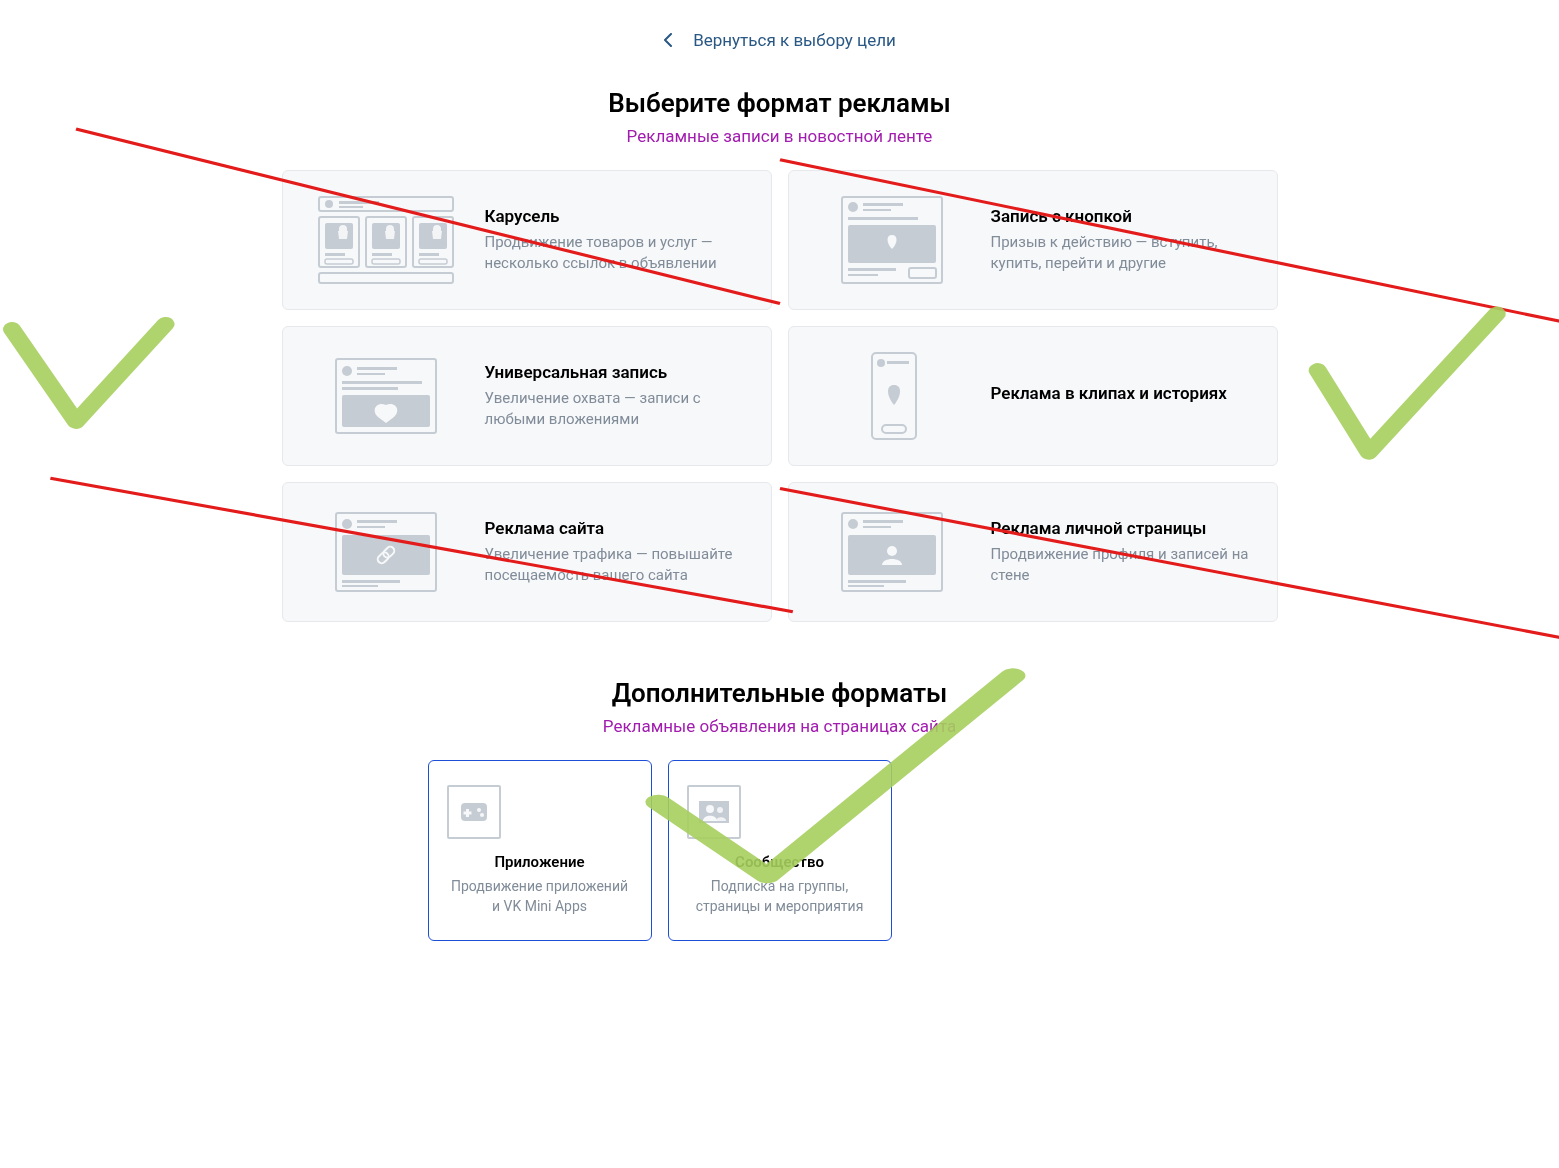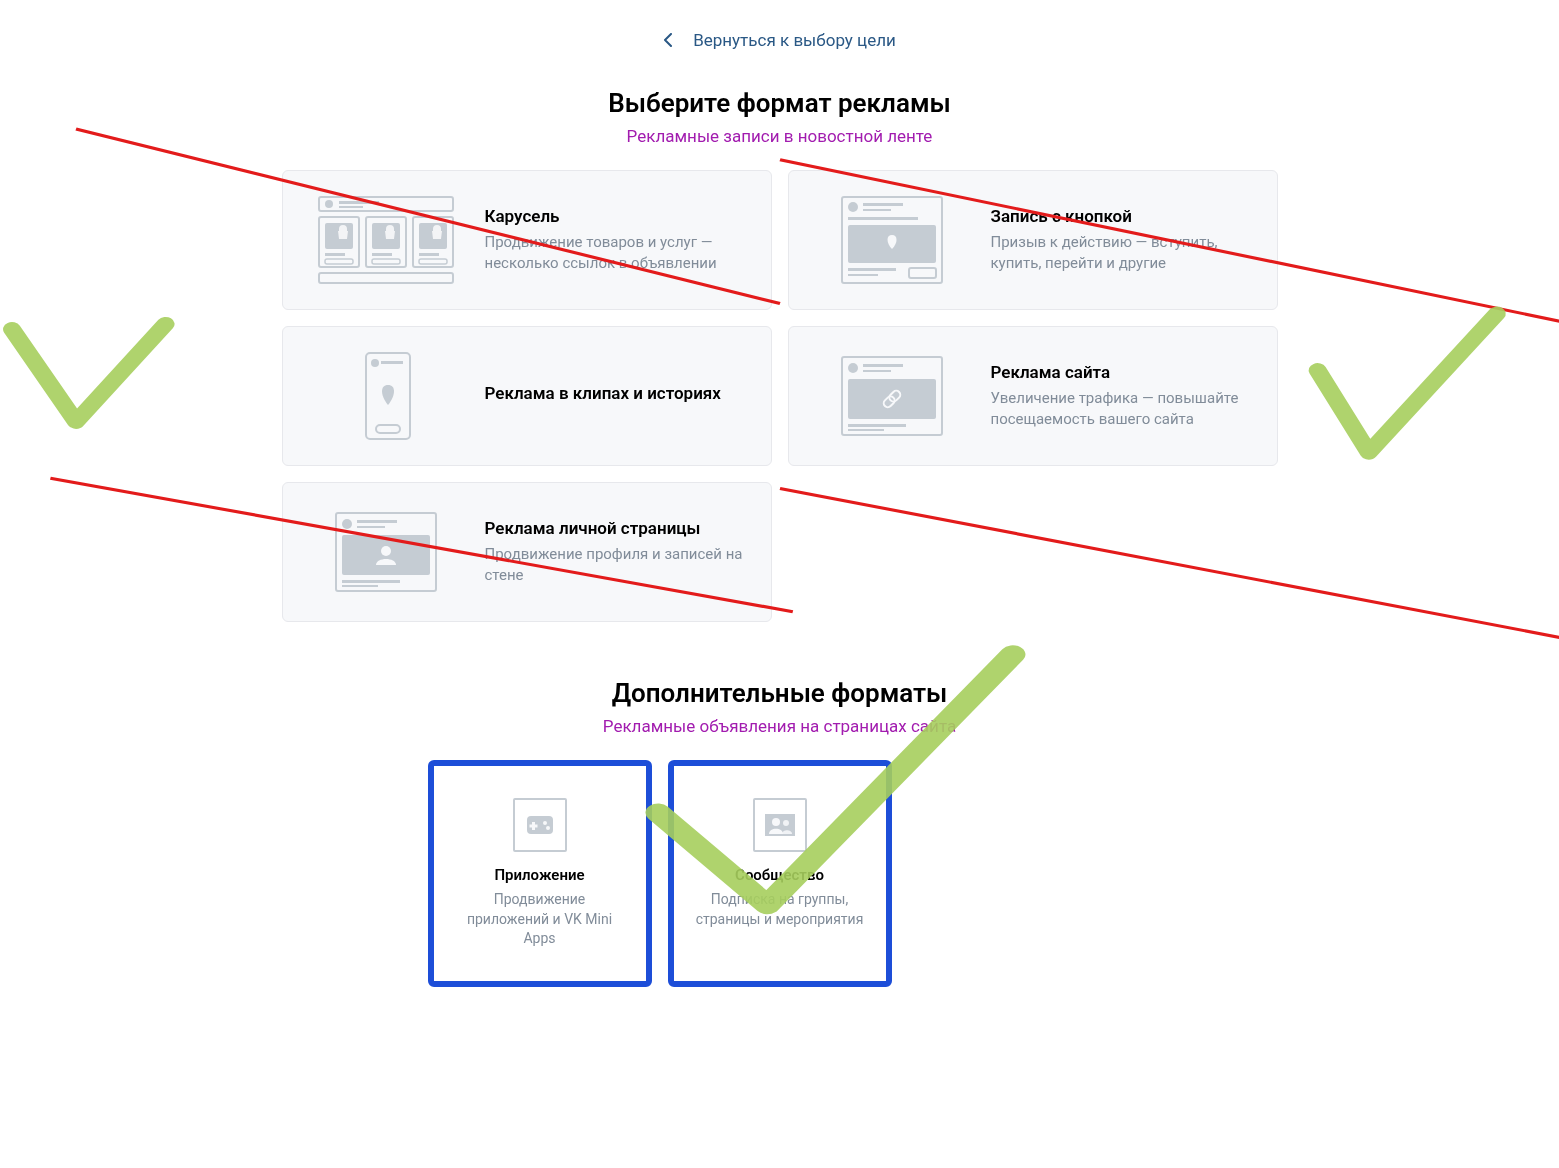--- a/index.html
+++ b/index.html
@@ -78,26 +78,25 @@
     .cards-grid-small {
       display: grid;
       grid-template-columns: repeat(3, 224px);
       gap: 16px;
       justify-content: center;
       position: relative;
     }
     .card-small {
       display: flex;
       flex-direction: column;
-      align-items: center;
       text-align: center;
       background: #fff;
-      border: 6px solid #1d4ed8;
+      border: 1px solid #1d4ed8;
       border-radius: 6px;
-      padding: 32px 18px;
+      padding: 24px 18px;
       cursor: pointer;
       min-height: 172px;
     }
     .card-small-thumb {
       width: 54px;
       height: 54px;
       border: 2px solid #c5ccd3;
       border-radius: 2px;
       display: flex;
       align-items: center;
@@ -191,20 +190,38 @@
           <rect x="31" y="79" width="30" height="2" fill="#c5ccd3"></rect>
           <rect x="92" y="73" width="27" height="10" rx="2" fill="none" stroke="#c5ccd3" stroke-width="2"></rect>
         </svg>
       </div>
       <div class="card-body">
         <div class="card-title">Запись с кнопкой</div>
         <div class="card-desc">Призыв к действию — вступить, купить, перейти и другие</div>
       </div>
     </div>
 
+    <div class="card">
+      <div class="card-thumb">
+        <svg width="150" height="90" viewBox="0 0 150 90">
+          <rect x="25" y="8" width="100" height="74" rx="2" fill="none" stroke="#c5ccd3" stroke-width="2"></rect>
+          <circle cx="36" cy="20" r="5" fill="#c5ccd3"></circle>
+          <rect x="46" y="16" width="40" height="3" fill="#c5ccd3"></rect>
+          <rect x="46" y="22" width="28" height="2" fill="#c5ccd3"></rect>
+          <rect x="31" y="30" width="80" height="3" fill="#c5ccd3"></rect>
+          <rect x="31" y="36" width="56" height="3" fill="#c5ccd3"></rect>
+          <rect x="31" y="44" width="88" height="32" rx="2" fill="#c5ccd3"></rect>
+          <path d="M 75 54 c -8 -4 -16 4 -8 12 l 8 6 l 8 -6 c 8 -8 0 -16 -8 -12" fill="#f7f8fa"></path>
+        </svg>
+      </div>
+      <div class="card-body">
+        <div class="card-title">Универсальная запись</div>
+        <div class="card-desc">Увеличение охвата — записи с любыми вложениями</div>
+      </div>
+    </div>
 
     <div class="card">
       <div class="card-thumb">
         <svg width="150" height="90" viewBox="0 0 150 90">
           <rect x="55" y="2" width="44" height="86" rx="4" fill="none" stroke="#c5ccd3" stroke-width="2"></rect>
           <circle cx="64" cy="12" r="4" fill="#c5ccd3"></circle>
           <rect x="70" y="10" width="22" height="3" fill="#c5ccd3"></rect>
           <path d="M 77 34 c -8 0 -8 10 0 20 c 8 -10 8 -20 0 -20" fill="#c5ccd3"></path>
           <rect x="65" y="74" width="24" height="8" rx="4" fill="none" stroke="#c5ccd3" stroke-width="2"></rect>
         </svg>

